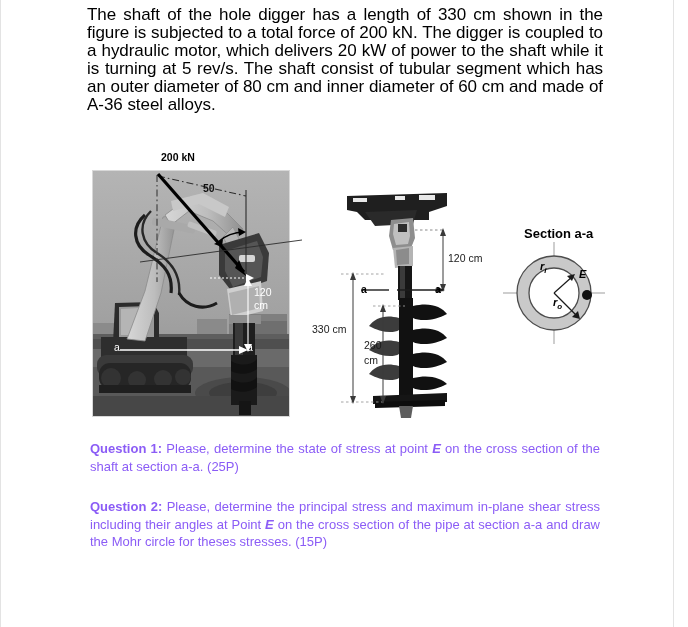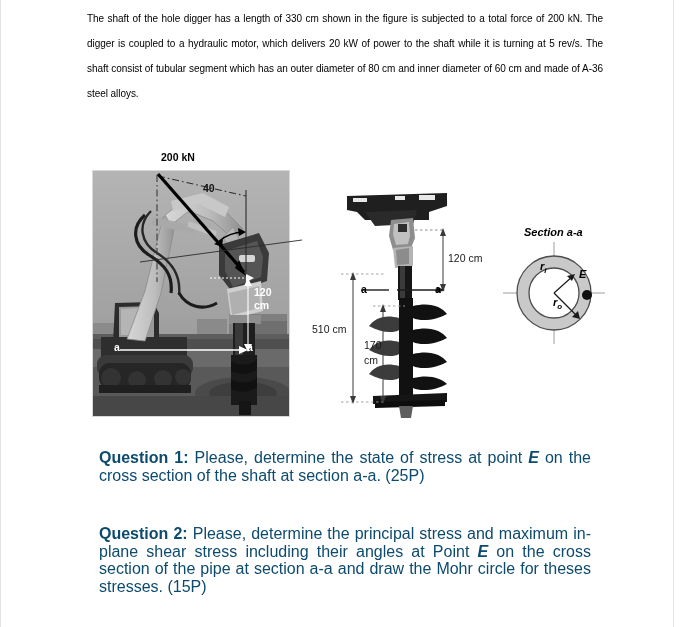--- a/index.html
+++ b/index.html
@@ -29,33 +29,33 @@
     background: #e3e3e3;
   }
   .doc {
     position: absolute;
     left: 86px;
     top: 6px;
     width: 516px;
   }
   p.para {
     margin: 0;
-    font-size: 10px;
-    line-height: 25px;
+    font-size: 17px;
+    line-height: 18px;
     color: #000000;
     text-align: justify;
     text-justify: inter-word;
     letter-spacing: -0.05px;
   }
   p.para.noj { text-align: left; }
   .q {
-    margin: 12px;
-    font-size: 16px;
+    margin: 3px;
+    font-size: 13px;
     line-height: 17.6px;
-    color: #0c4a6e;
+    color: #8b5cf6;
     text-align: justify;
   }
   .q b { font-weight: bold; }
   .q i { font-style: italic; font-weight: bold; }
   .spacer-sm { height: 17px; }
 
   
   #figures {
     position: absolute;
     left: 0;
@@ -66,21 +66,21 @@
   }
   #figures > * { pointer-events: auto; }
 
   .fig-label {
     position: absolute;
     font-size: 10.5px;
     font-weight: bold;
     color: #000;
     white-space: nowrap;
   }
-  .fig-label.white { color: #ffffff; font-weight: bold; }
+  .fig-label.white { color: #ffffff; font-weight: normal; }
   .fig-dim {
     position: absolute;
     font-size: 10.5px;
     color: #1a1a1a;
     white-space: nowrap;
   }
 
   .photo-frame {
     position: absolute;
     left: 91px;
@@ -214,21 +214,21 @@
       <polygon points="162,128 154,124 154,132" fill="#ffffff"></polygon>
 
       <line x1="156" y1="130" x2="156" y2="200" stroke="#ffffff" stroke-width="1.1"></line>
       <polygon points="156,128 152,136 160,136" fill="#ffffff"></polygon>
       <polygon points="156,202 152,194 160,194" fill="#ffffff"></polygon>
 
       <line x1="28" y1="200" x2="152" y2="200" stroke="#ffffff" stroke-width="1.4"></line>
       <polygon points="156,200 147,196 147,204" fill="#ffffff"></polygon>
     </svg>
 
-    <div class="fig-label" style="left:202px; top:182px; color:#111;">40</div>
+    <div class="fig-label" style="left:202px; top:182px; color:#111;">50</div>
     <div class="fig-label white" style="left:253px; top:286px;">120</div>
     <div class="fig-label white" style="left:253px; top:299px;">cm</div>
     <div class="fig-label white" style="left:113px; top:341px;">a</div>
     <div class="fig-label white" style="left:246px; top:341px;">a</div>
 
     <svg style="position:absolute; left:300px; top:190px;" width="190" height="230" viewBox="0 0 190 230">
 
       <path d="M46 6 L146 3 L146 16 L128 22 L128 30 L64 30 L56 22 L46 20 Z" fill="#1f1f1f"></path>
       <rect x="52" y="8" width="14" height="4" fill="#e8e8e8"></rect>
       <rect x="94" y="6" width="10" height="4" fill="#e8e8e8"></rect>
@@ -279,25 +279,25 @@
 
       <line x1="72" y1="116" x2="104" y2="116" stroke="#9a9a9a" stroke-width="0.9" stroke-dasharray="2.5,2.5"></line>
       <line x1="82" y1="116" x2="82" y2="212" stroke="#3a3a3a" stroke-width="1"></line>
       <polygon points="82,114 79,122 85,122" fill="#3a3a3a"></polygon>
       <polygon points="82,214 79,206 85,206" fill="#3a3a3a"></polygon>
     </svg>
 
     <div class="fig-dim" style="left:447px; top:252px;">120 cm</div>
     <div class="fig-label" style="left:360px; top:283px;">a</div>
     <div class="fig-label" style="left:434px; top:283px;">a</div>
-    <div class="fig-dim" style="left:311px; top:323px;">510 cm</div>
-    <div class="fig-dim" style="left:363px; top:339px;">170</div>
+    <div class="fig-dim" style="left:311px; top:323px;">330 cm</div>
+    <div class="fig-dim" style="left:363px; top:339px;">260</div>
     <div class="fig-dim" style="left:363px; top:354px;">cm</div>
 
-    <div class="fig-label" style="left:523px; top:226px; font-size:11px;font-style:italic;">Section a-a</div>
+    <div class="fig-label" style="left:523px; top:226px; font-size:13px;">Section a-a</div>
 
     <svg style="position:absolute; left:500px; top:240px;" width="106" height="106" viewBox="0 0 106 106">
 
       <line x1="2" y1="53" x2="104" y2="53" stroke="#9d9d9d" stroke-width="1"></line>
       <line x1="53" y1="2" x2="53" y2="104" stroke="#9d9d9d" stroke-width="1"></line>
 
       <circle cx="53" cy="53" r="37" fill="#c9c9c9" stroke="#4d4d4d" stroke-width="1.3"></circle>
       <circle cx="53" cy="53" r="25" fill="#ffffff" stroke="#4d4d4d" stroke-width="1.3"></circle>
 
       <line x1="53" y1="53" x2="72" y2="36" stroke="#1a1a1a" stroke-width="1.2"></line>

